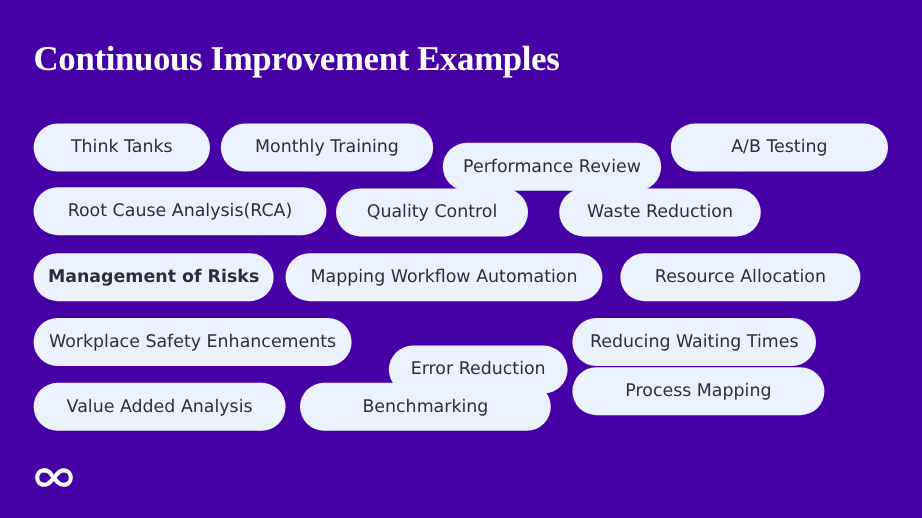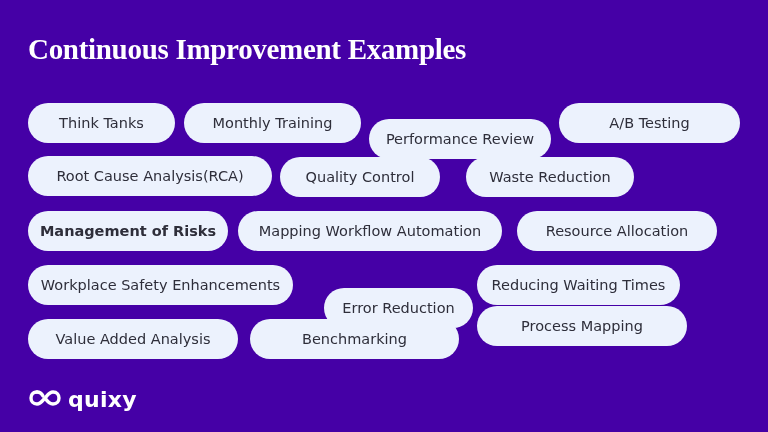--- a/index.html
+++ b/index.html
@@ -33,14 +33,13 @@
     <div class="pill" style="left: 477px; top: 306px; width: 210px;">Process Mapping</div>
   </div>
 
 <div class="logo">
   <span>
     <svg width="34" height="20" viewBox="0 0 34 20">
       <path d="M9 4 C4 4 3 8 3 10 C3 13 5 16 9 16 C13 16 15 12 17 10 C19 8 21 4 25 4 C29 4 31 7 31 10 C31 13 29 16 25 16 C21 16 19 13 17 10" fill="none" stroke="#fff" stroke-width="3.4" stroke-linecap="round"></path>
       <path d="M9 4 C12 4 14 6 15 8" fill="none" stroke="#fff" stroke-width="3.4" stroke-linecap="round"></path>
     </svg>
   </span>
-  <span class="logo-text">quixy</span>
 </div>
 
 </body></html>

